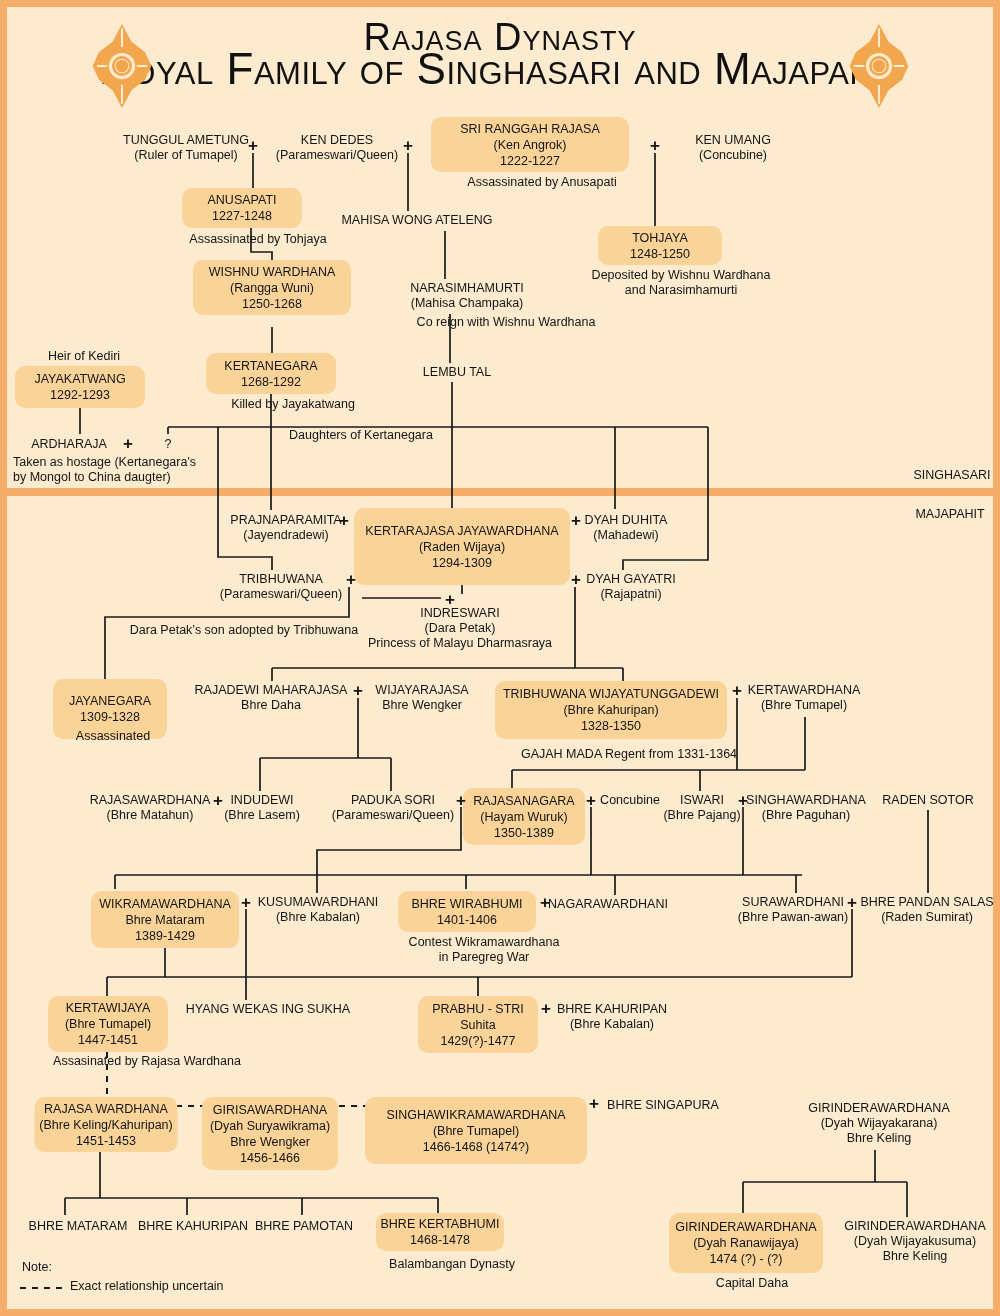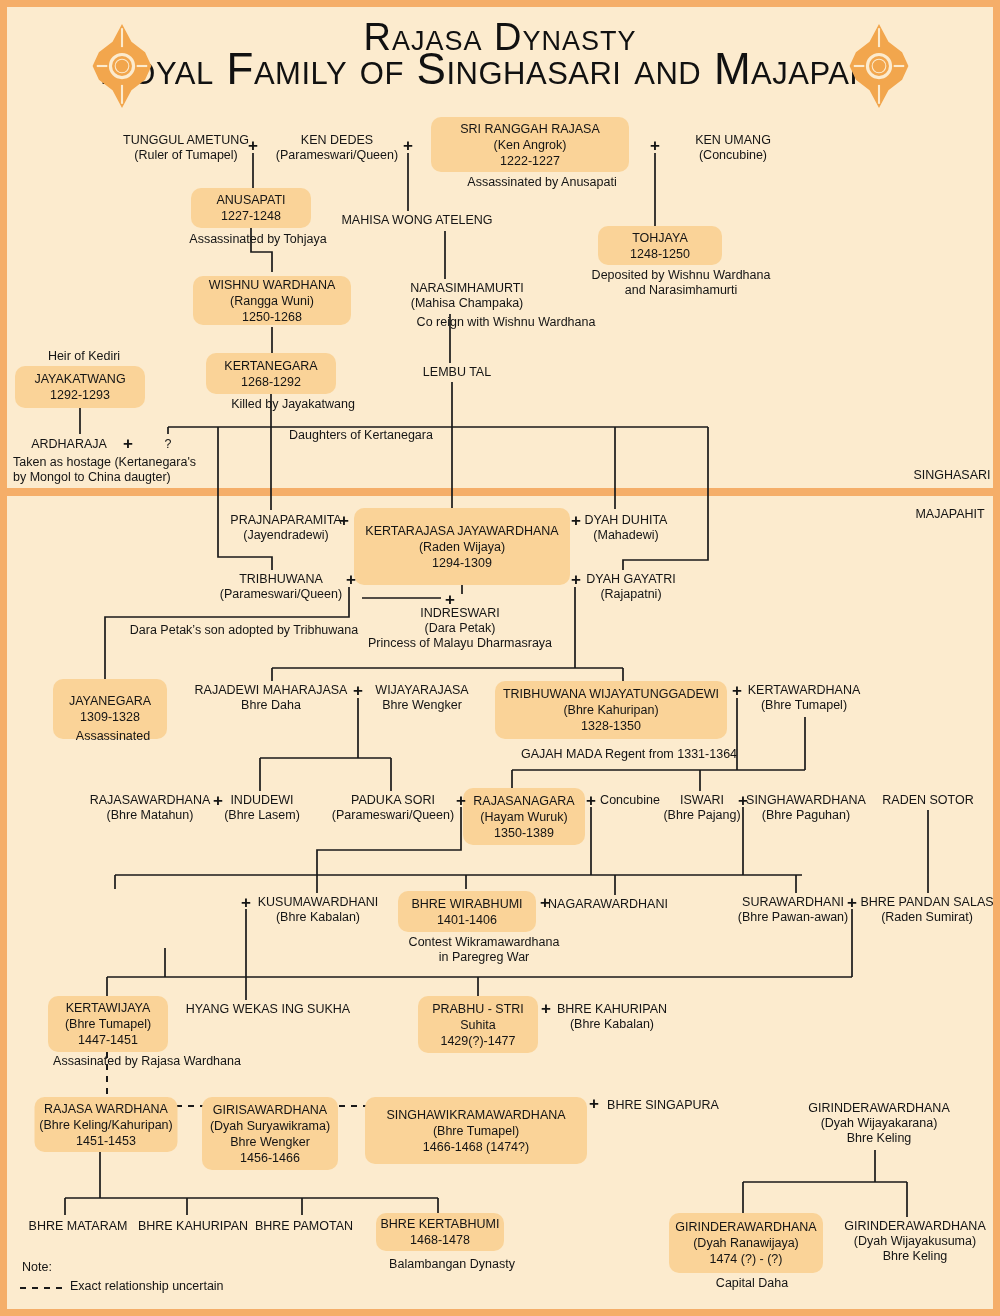--- a/index.html
+++ b/index.html
@@ -143,32 +143,32 @@
     </div>
     <div class="node box" style="left: 530px; top: 117px; width: 190px; height: 55px;">
       <div>SRI RANGGAH RAJASA</div>
       <div>(Ken Angrok)</div>
       <div>1222-1227</div>
     </div>
     <div class="node" style="left: 733px; top: 133px;">
       <div>KEN UMANG</div>
       <div>(Concubine)</div>
     </div>
-    <div class="node box" style="left: 251px; top: 188px; width: 112px; height: 40px;">
+    <div class="node box" style="left: 242px; top: 188px; width: 112px; height: 40px;">
       <div>ANUSAPATI</div>
       <div>1227-1248</div>
     </div>
     <div class="node" style="left: 417px; top: 213px;">
       <div>MAHISA WONG ATELENG</div>
     </div>
     <div class="node box" style="left: 660px; top: 226px; width: 116px; height: 39px;">
       <div>TOHJAYA</div>
       <div>1248-1250</div>
     </div>
-    <div class="node box" style="left: 272px; top: 276px; width: 150px; height: 49px;">
+    <div class="node box" style="left: 272px; top: 260px; width: 150px; height: 55px;">
       <div>WISHNU WARDHANA</div>
       <div>(Rangga Wuni)</div>
       <div>1250-1268</div>
     </div>
     <div class="node" style="left: 467px; top: 281px;">
       <div>NARASIMHAMURTI</div>
       <div>(Mahisa Champaka)</div>
     </div>
     <div class="node box" style="left: 80px; top: 366px; width: 122px; height: 42px;">
       <div>JAYAKATWANG</div>
@@ -257,20 +257,25 @@
     <div class="node" style="left: 702px; top: 793px;">
       <div>ISWARI</div>
       <div>(Bhre Pajang)</div>
     </div>
     <div class="node" style="left: 806px; top: 793px;">
       <div>SINGHAWARDHANA</div>
       <div>(Bhre Paguhan)</div>
     </div>
     <div class="node" style="left: 928px; top: 793px;">
       <div>RADEN SOTOR</div>
+    </div>
+    <div class="node box" style="left: 165px; top: 891px; width: 140px; height: 57px;">
+      <div>WIKRAMAWARDHANA</div>
+      <div>Bhre Mataram</div>
+      <div>1389-1429</div>
     </div>
     <div class="node" style="left: 318px; top: 895px;">
       <div>KUSUMAWARDHANI</div>
       <div>(Bhre Kabalan)</div>
     </div>
     <div class="node box" style="left: 467px; top: 891px; width: 130px; height: 41px;">
       <div>BHRE WIRABHUMI</div>
       <div>1401-1406</div>
     </div>
     <div class="node" style="left: 608px; top: 897px;">

